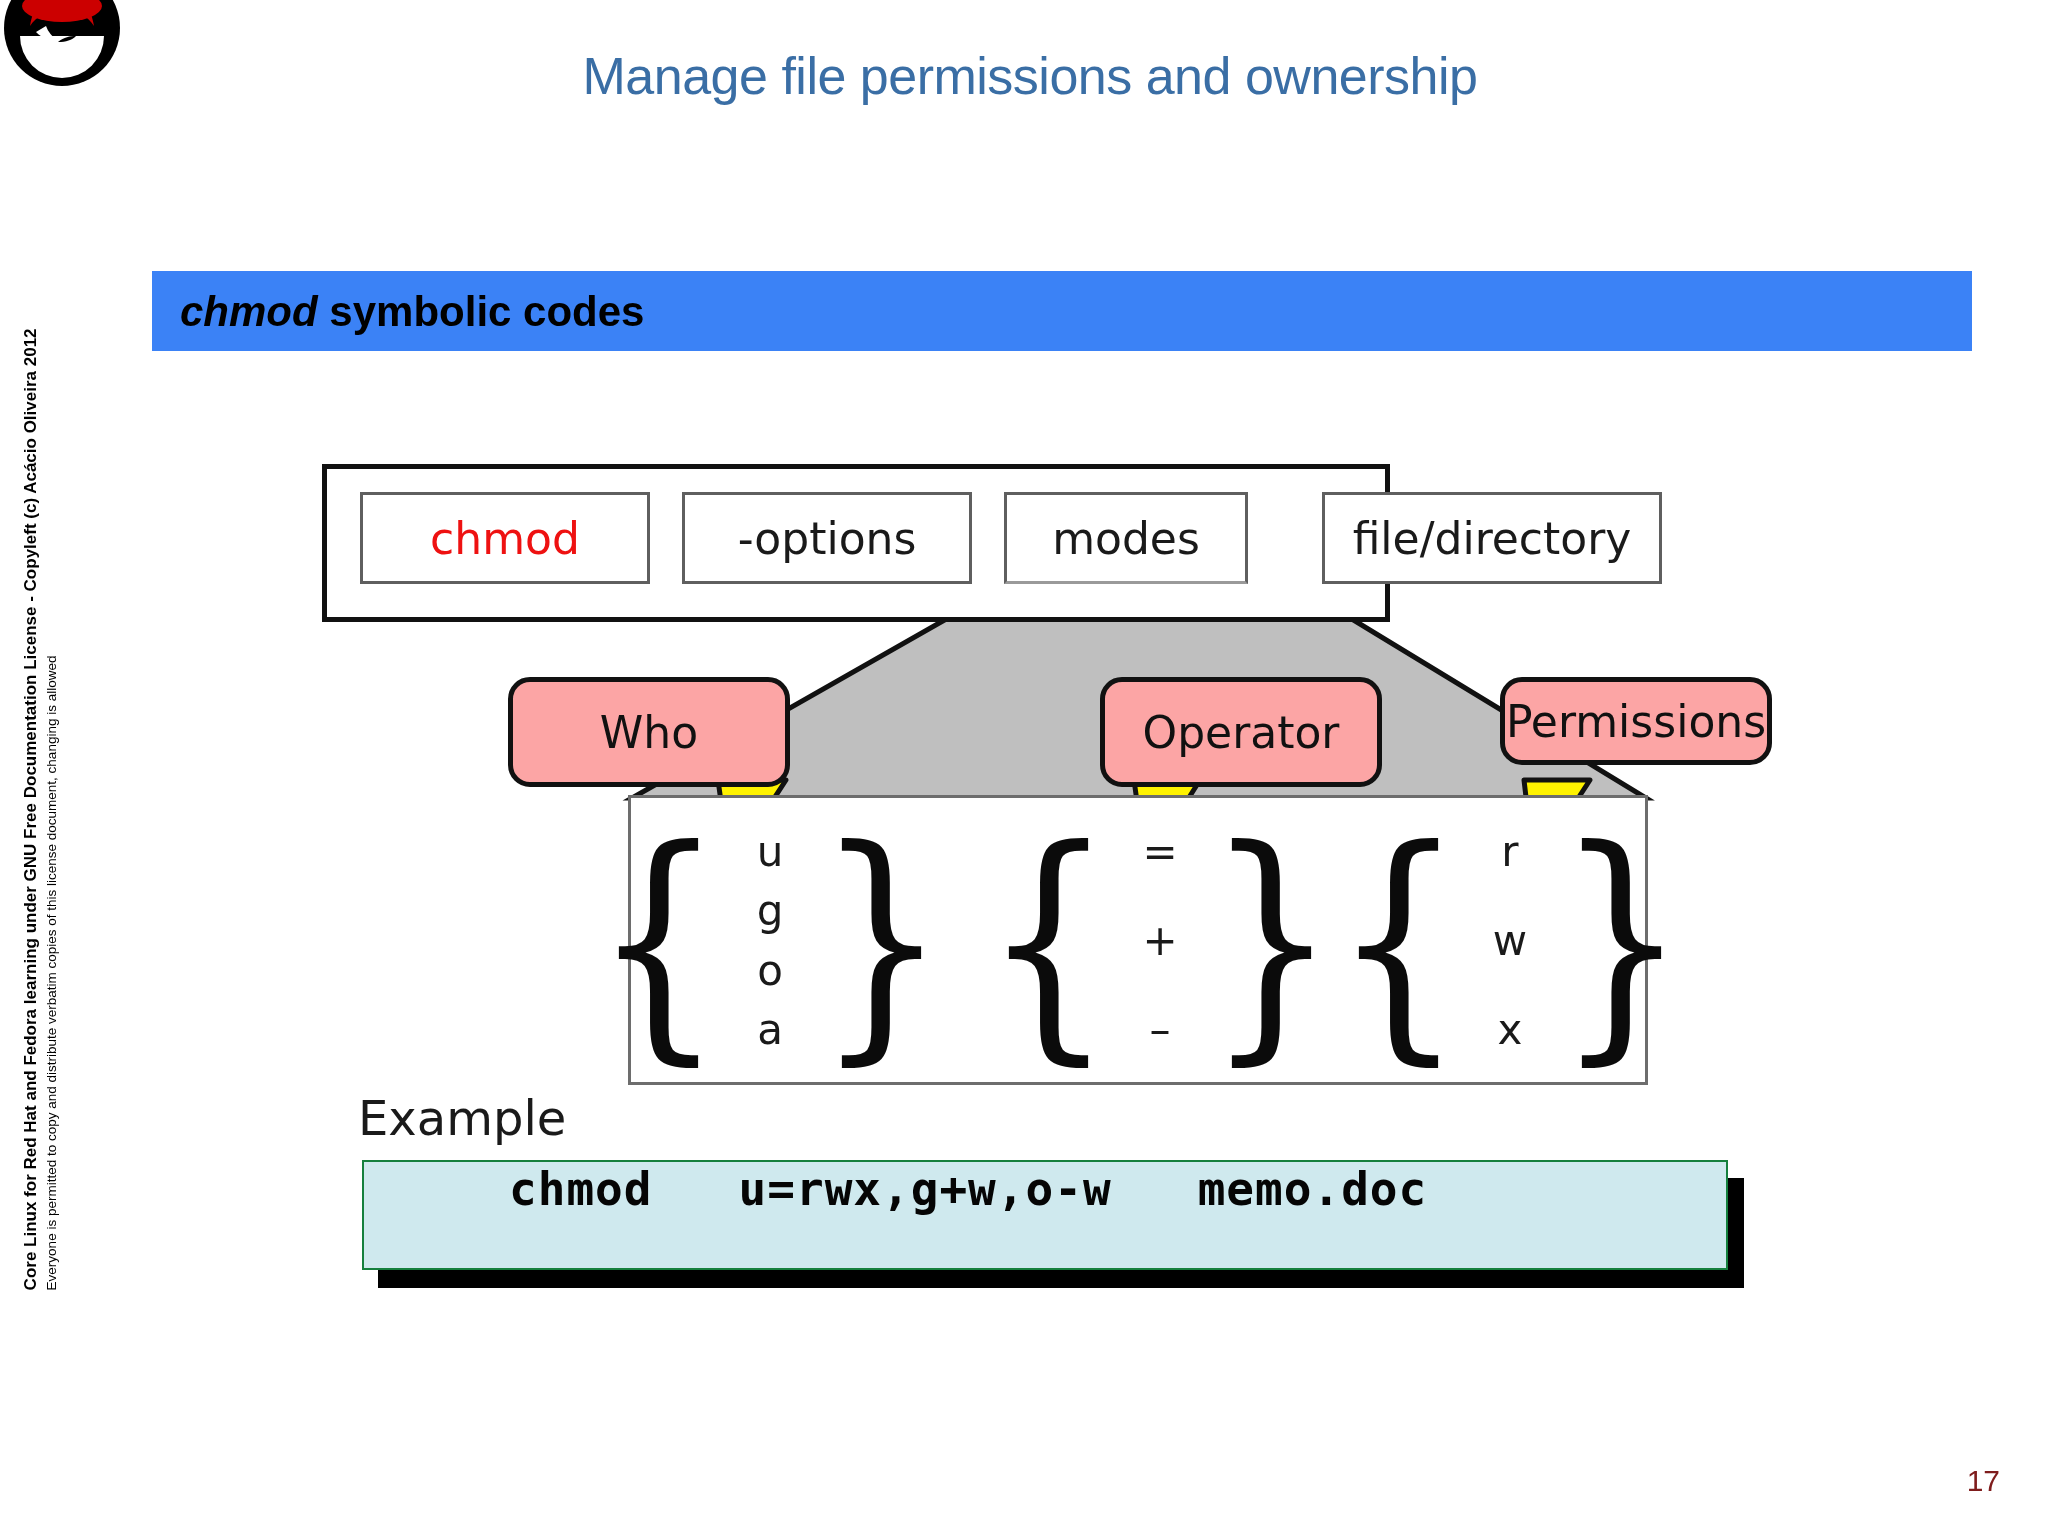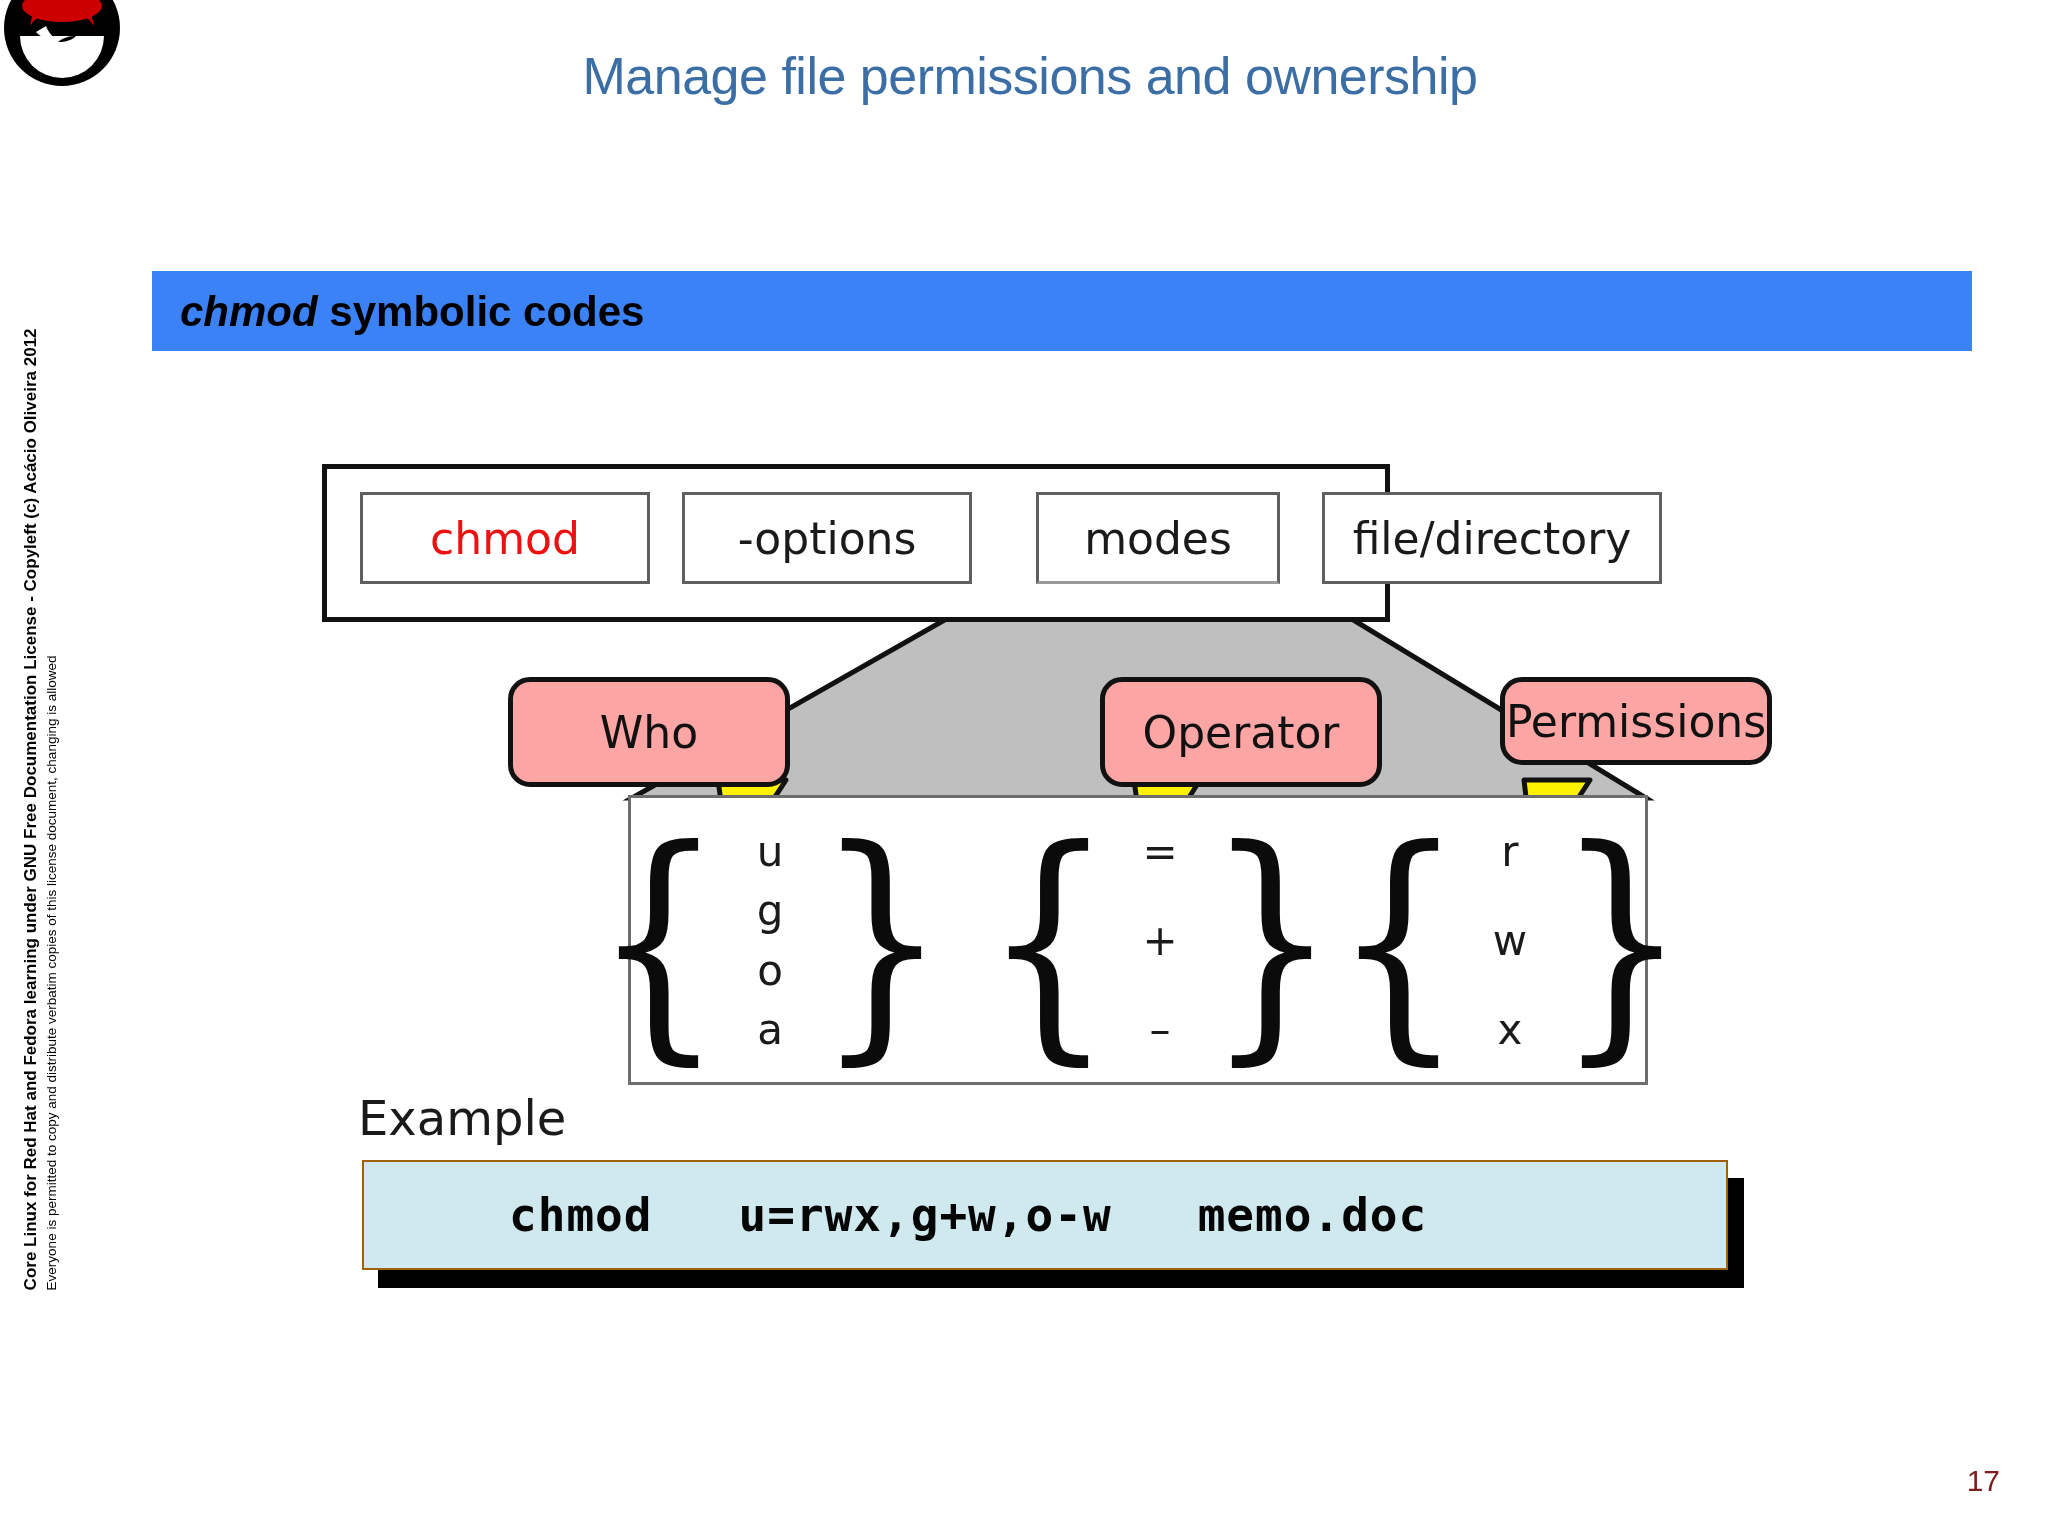--- a/index.html
+++ b/index.html
@@ -115,21 +115,21 @@
     box-sizing: border-box;
     display: flex;
     align-items: center;
     justify-content: center;
     font-size: 44px;
     color: #1a1a1a;
     font-family: "DejaVu Sans", sans-serif;
   }
   #syntax-box-chmod { left: 360px;  width: 290px; }
   #syntax-box-options { left: 682px;  width: 290px; }
-  #syntax-box-modes  { left: 1036px; width: 244px; border-bottom-color: #9a9a9a; }
+  #syntax-box-modes  { left: 1004px; width: 244px; border-bottom-color: #9a9a9a; }
   #syntax-box-file   { left: 1322px; width: 340px; }
   #syntax-box-chmod .txt { color: #ee1111; }
 
   
   #modes-panel {
     position: absolute;
     left: 628px;
     top: 795px;
     width: 1020px;
     height: 290px;
@@ -211,24 +211,23 @@
     height: 110px;
     background: #000000;
   }
   #example-box {
     position: absolute;
     left: 362px;
     top: 1160px;
     width: 1366px;
     height: 110px;
     background: #cfe9ee;
-    border: 2px solid #a16207;
-    box-sizing: border-box;
-    display: flex;
-    align-items: center;
+    border: 2px solid #15803d;
+    box-sizing: border-box;
+    display: flex;
   }
   #example-command {
     margin-left: 145px;
     font-family: "DejaVu Sans Mono", monospace;
     font-size: 46px;
     font-weight: bold;
     color: #050505;
     letter-spacing: 1px;
     white-space: pre;
   }

